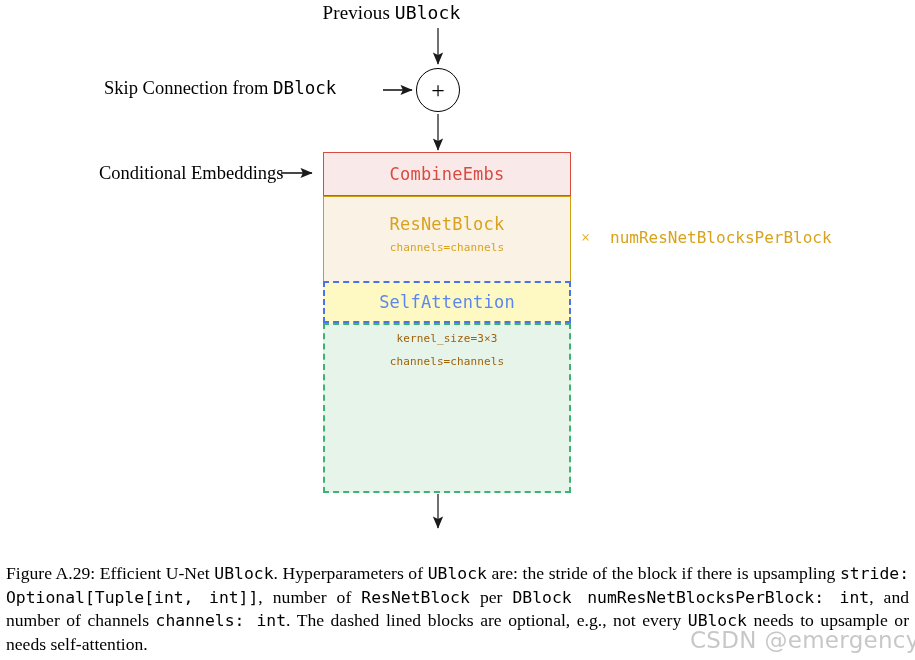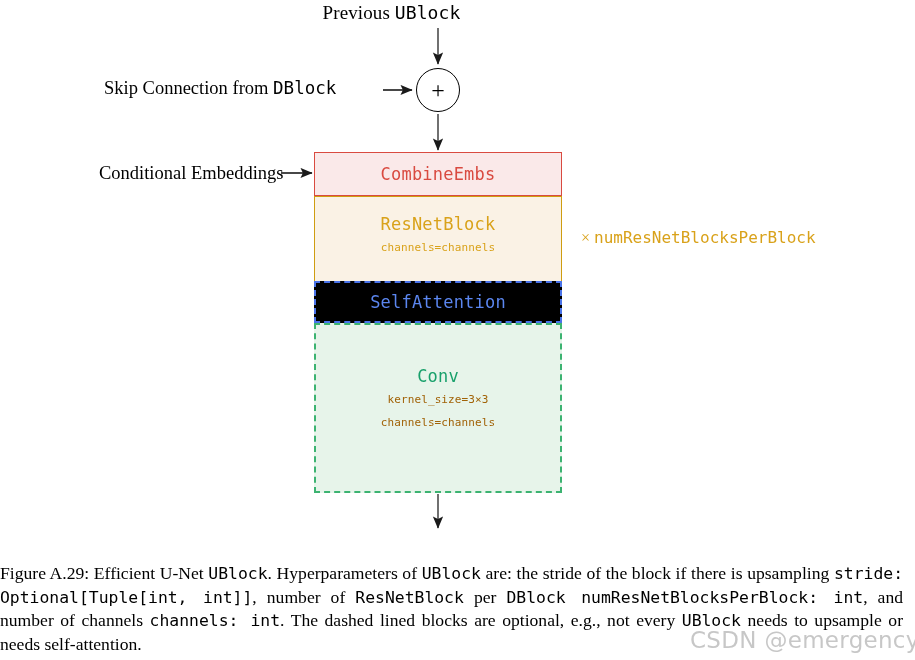--- a/index.html
+++ b/index.html
@@ -55,21 +55,21 @@
     line-height: 44px;
     text-align: center;
     font-size: 24px;
     font-family: "Liberation Serif", serif;
   }
 
   
   .block {
     box-sizing: border-box;
     text-align: center;
-    left: 314px;
+    left: 323px;
     width: 248px;
   }
   .block .title {
     font-family: "DejaVu Sans Mono", "Liberation Mono", monospace;
     font-size: 17px;
     letter-spacing: 0.2px;
   }
   .block .sub {
     font-family: "DejaVu Sans Mono", "Liberation Mono", monospace;
     font-size: 11px;
@@ -87,21 +87,21 @@
   #block-resnetblock {
     top: 196px; height: 86px;
     background: #faf2e5;
     border: 1.4px solid #cf9d10;
   }
   #block-resnetblock .title { color: #d9a21a; margin-top: 17px; }
   #block-resnetblock .sub   { color: #d9a21a; margin-top: 5px; }
 
   #block-selfattention {
     top: 281px; height: 42px;
-    background: #000000;
+    background: #fef9c3;
     border: 2.2px dashed #4a73e8;
   }
   #block-selfattention .title { color: #5b86ef; line-height: 38px; }
 
   #block-conv {
     top: 323px; height: 170px;
     background: #e7f4ea;
     border: 2.2px dashed #3cb371;
   }
   #block-conv .title { color: #18a06b; margin-top: 41px; }
@@ -111,25 +111,25 @@
   #multiplier {
     left: 581px; top: 228px;
     font-size: 16px;
     color: #d9a21a;
     white-space: nowrap;
   }
   #multiplier .times {
     font-family: "Liberation Serif", serif;
     font-size: 16px;
   }
-  #multiplier .mono { font-size: 16px; }
+  #multiplier .mono { font-size: 16px; margin-left: 16px; }
 
   
   #caption {
-    left: 0; top: 562px;
+    left: 6px; top: 562px;
     width: 903px;
     font-size: 17.6px;
     line-height: 23.6px;
     text-align: justify;
     color: #000;
   }
   #caption .mono { font-size: 16.4px; }
 
   
   #watermark {
@@ -178,21 +178,20 @@
 <div class="abs block" id="block-resnetblock">
   <div class="title">ResNetBlock</div>
   <div class="sub">channels=channels</div>
 </div>
 
 <div class="abs block" id="block-selfattention">
   <div class="title">SelfAttention</div>
 </div>
 
 <div class="abs block" id="block-conv">
-  <div class="title">Conv</div>
   <div class="sub">kernel_size=3×3</div>
   <div class="sub">channels=channels</div>
 </div>
 
 <div class="abs" id="multiplier"><span class="times">×</span>
   <span class="mono">numResNetBlocksPerBlock</span></div>
 
 <div class="abs serif" id="caption"><span>Figure A.29: Efficient U-Net </span><span class="mono">UBlock</span><span>. Hyperparameters of </span><span class="mono">UBlock</span><span> are: the stride of the block if there is upsampling </span><span class="mono">stride: Optional[Tuple[int, int]]</span><span>, number of </span><span class="mono">ResNetBlock</span><span> per </span><span class="mono">DBlock numResNetBlocksPerBlock: int</span><span>, and number of channels </span><span class="mono">channels: int</span><span>. The dashed lined blocks are optional, e.g., not every </span><span class="mono">UBlock</span><span> needs to upsample or needs self-attention.</span></div>
 
 <div class="abs" id="watermark">CSDN @emergency_rose</div>

